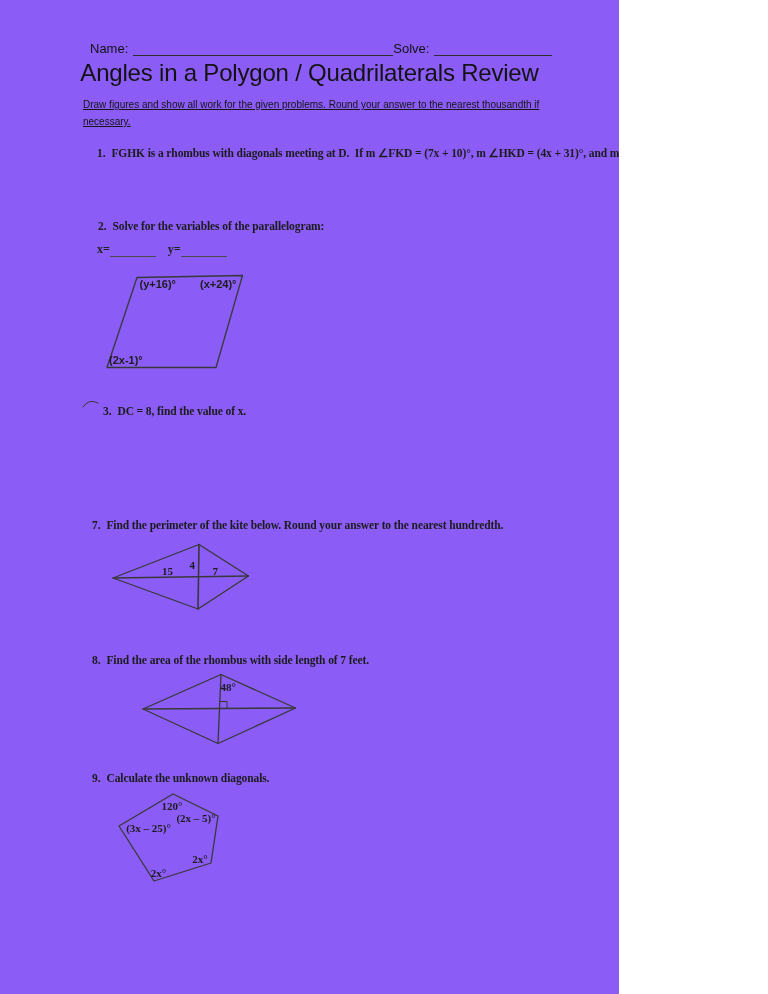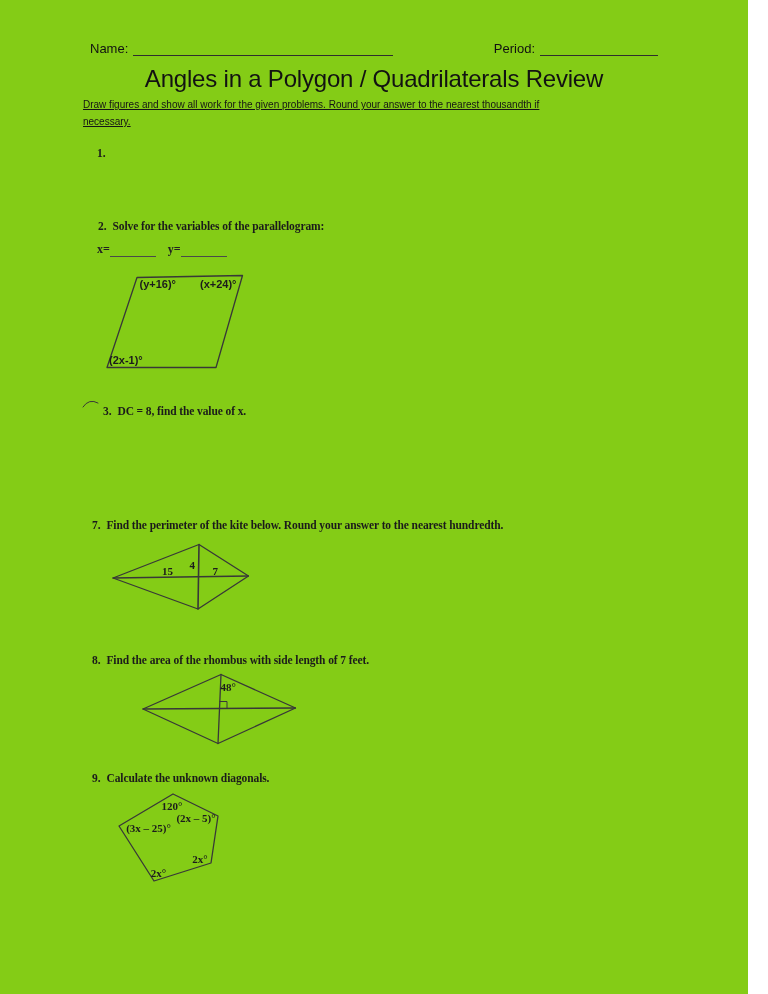--- a/index.html
+++ b/index.html
@@ -1,28 +1,28 @@
 <!DOCTYPE html>
 <html><head>
 <meta charset="utf-8">
 <style>
   html,body{margin:0;padding:0;background:#ffffff;}
-  .page{position:relative;width:748px;height:994px;background:#84cc16;overflow:hidden;
+  .page{position:relative;width:619px;height:994px;background:#8b5cf6;overflow:hidden;
         font-family:"Liberation Sans",sans-serif;color:#1a1a1a;}
 
   
   .header-row{position:absolute;left:90px;right:90px;top:41px;display:flex;
               justify-content:space-between;font-size:13px;color:#111;}
   .header-group{display:flex;align-items:flex-end;gap:5px;}
   .blank{display:inline-block;border-bottom:1.5px solid #2e2e2e;height:13px;}
   .name-blank{width:260px;}
   .period-blank{width:118px;}
 
   .title{position:absolute;top:59px;left:0;width:100%;text-align:center;
-         font-size:24px;letter-spacing:-0.2px;color:#121212;font-weight:400;margin-top:6px;}
+         font-size:24px;letter-spacing:-0.2px;color:#121212;font-weight:400;}
 
   .instructions{position:absolute;left:83px;top:96px;font-size:10px;
                 line-height:17px;color:#151515;text-decoration:underline;}
   .pline{display:block;white-space:pre;}
 
   
   .problem{position:absolute;display:flex;font-family:"Liberation Serif",serif;
            font-weight:700;font-size:11.5px;line-height:17px;color:#1b1b1b;
            letter-spacing:-0.1px;}
   .pnum{margin-right:6px;white-space:pre;}
@@ -49,34 +49,35 @@
 <body>
 
 <div class="page">
 
   <div class="header-row">
     <div class="header-group">
       <span>Name:</span>
       <span class="blank name-blank"></span>
     </div>
     <div class="header-group">
-      <span>Period:</span>
+      <span>Solve:</span>
       <span class="blank period-blank"></span>
     </div>
   </div>
 
   <div class="title">Angles in a Polygon / Quadrilaterals Review</div>
   <div class="instructions">
     <span class="pline">Draw figures and show all work for the given problems. Round your answer to the nearest thousandth if</span>
     <span class="pline">necessary.</span>
   </div>
 
   <div class="problem p1">
     <span class="pnum">1.</span>
     <span>
+      <span class="pline">FGHK is a rhombus with diagonals meeting at D.  If m ∠FKD = (7x + 10)°, m ∠HKD = (4x + 31)°, and m</span>
     </span>
   </div>
 
   <div class="problem p2">
     <span class="pnum">2.</span>
     <span class="pline">Solve for the variables of the parallelogram:</span>
   </div>
 
   <div class="xy-row">
     <span>x=</span>

